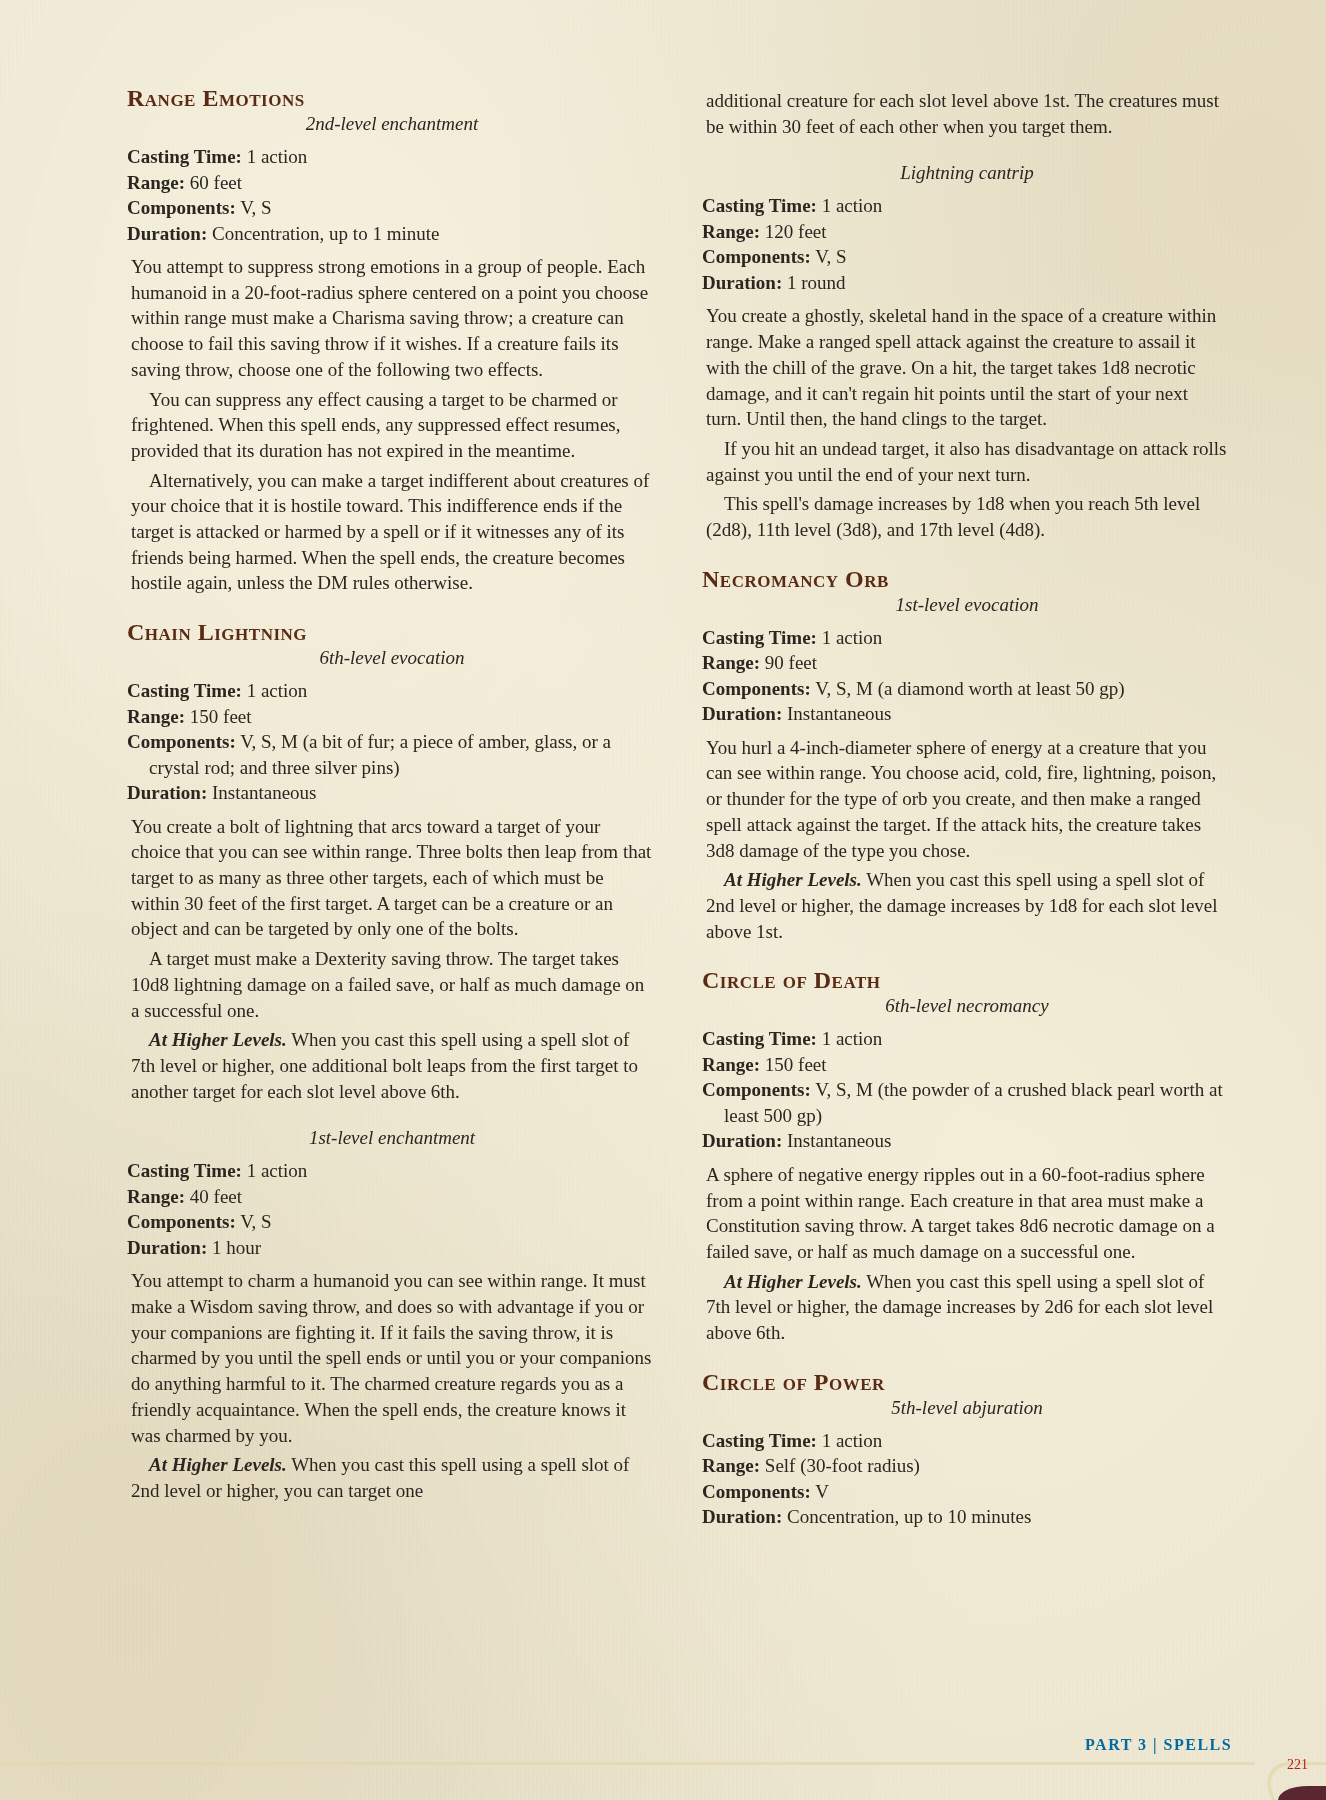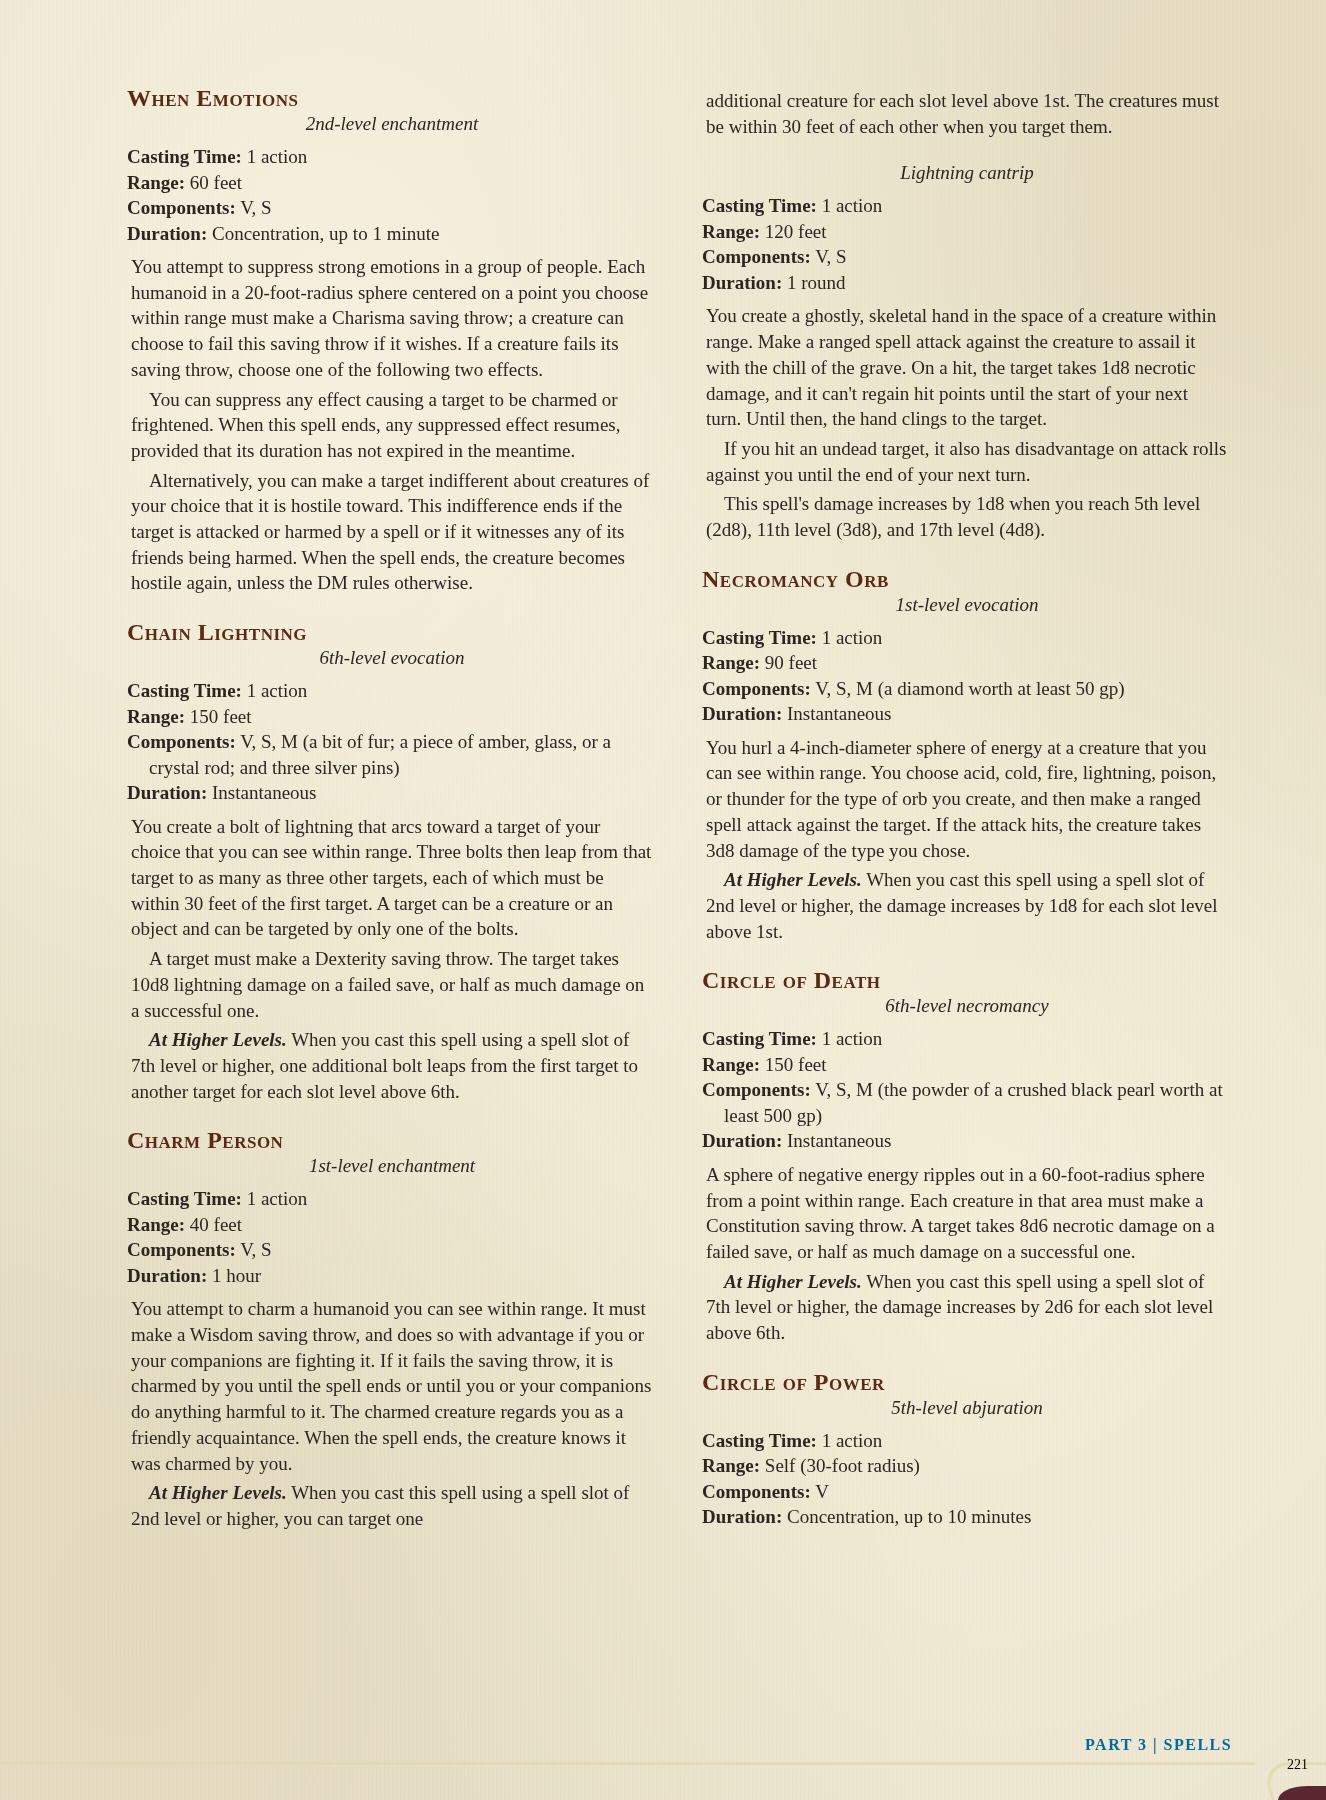--- a/index.html
+++ b/index.html
@@ -43,21 +43,21 @@
   .para { font-size: 19px; line-height: 25.7px; margin: 4px; }
   .para.indent { text-indent: 18px; }
   .hl { font-weight: bold; font-style: italic; }
   .footer {
     position: absolute; top: 1736px; left: 1085px;
     font-size: 16px; letter-spacing: 1.5px; color: #0369a1;
     font-family: "Liberation Serif", serif; font-weight: bold;
   }
   .page-number {
     position: absolute; top: 1757px; left: 1287px;
-    font-size: 14px; color: #000000; font-family: "Liberation Serif", serif;
+    font-size: 14px; color: #b91c1c; font-family: "Liberation Serif", serif;
   }
   .footer-rule {
     position: absolute; top: 1762px; left: 0; width: 1255px; height: 3px;
     background: rgba(225,215,170,0.7);
   }
   .footer-swoosh {
     position: absolute; top: 1762px; left: 1250px; width: 76px; height: 38px;
     border-top: 3px solid rgba(225,215,170,0.7);
     border-left: 3px solid rgba(225,215,170,0.7);
     border-top-left-radius: 60px;
@@ -68,21 +68,21 @@
     position: absolute; top: 1786px; left: 1278px; width: 48px; height: 14px;
     background: #5a2630; border-top-left-radius: 30px 14px;
   }
 </style>
 </head>
 <body>
 
 <div class="column col-left">
 
   <div class="spell">
-    <h3 class="spell-name">When Emotions</h3>
+    <h3 class="spell-name">Range Emotions</h3>
     <div class="spell-type">2nd-level enchantment</div>
     <div class="stat"><span class="stat-label">Casting Time:</span> <span>1 action</span></div>
     <div class="stat"><span class="stat-label">Range:</span> <span>60 feet</span></div>
     <div class="stat"><span class="stat-label">Components:</span> <span>V, S</span></div>
     <div class="stat"><span class="stat-label">Duration:</span> <span>Concentration, up to 1 minute</span></div>
     <div class="desc">
       <p class="para">You attempt to suppress strong emotions in a group of people. Each humanoid in a 20-foot-radius sphere centered on a point you choose within range must make a Charisma saving throw; a creature can choose to fail this saving throw if it wishes. If a creature fails its saving throw, choose one of the following two effects.</p>
       <p class="para indent">You can suppress any effect causing a target to be charmed or frightened. When this spell ends, any suppressed effect resumes, provided that its duration has not expired in the meantime.</p>
       <p class="para indent">Alternatively, you can make a target indifferent about creatures of your choice that it is hostile toward. This indifference ends if the target is attacked or harmed by a spell or if it witnesses any of its friends being harmed. When the spell ends, the creature becomes hostile again, unless the DM rules otherwise.</p>
     </div>
@@ -96,21 +96,20 @@
     <div class="stat hang"><span class="stat-label">Components:</span> <span>V, S, M (a bit of fur; a piece of amber, glass, or a crystal rod; and three silver pins)</span></div>
     <div class="stat"><span class="stat-label">Duration:</span> <span>Instantaneous</span></div>
     <div class="desc">
       <p class="para">You create a bolt of lightning that arcs toward a target of your choice that you can see within range. Three bolts then leap from that target to as many as three other targets, each of which must be within 30 feet of the first target. A target can be a creature or an object and can be targeted by only one of the bolts.</p>
       <p class="para indent">A target must make a Dexterity saving throw. The target takes 10d8 lightning damage on a failed save, or half as much damage on a successful one.</p>
       <p class="para indent"><span class="hl">At Higher Levels.</span> <span>When you cast this spell using a spell slot of 7th level or higher, one additional bolt leaps from the first target to another target for each slot level above 6th.</span></p>
     </div>
   </div>
 
   <div class="spell">
-    <h3 class="spell-name">Charm Person</h3>
     <div class="spell-type">1st-level enchantment</div>
     <div class="stat"><span class="stat-label">Casting Time:</span> <span>1 action</span></div>
     <div class="stat"><span class="stat-label">Range:</span> <span>40 feet</span></div>
     <div class="stat"><span class="stat-label">Components:</span> <span>V, S</span></div>
     <div class="stat"><span class="stat-label">Duration:</span> <span>1 hour</span></div>
     <div class="desc">
       <p class="para">You attempt to charm a humanoid you can see within range. It must make a Wisdom saving throw, and does so with advantage if you or your companions are fighting it. If it fails the saving throw, it is charmed by you until the spell ends or until you or your companions do anything harmful to it. The charmed creature regards you as a friendly acquaintance. When the spell ends, the creature knows it was charmed by you.</p>
       <p class="para indent"><span class="hl">At Higher Levels.</span> <span>When you cast this spell using a spell slot of 2nd level or higher, you can target one</span></p>
     </div>
   </div>

